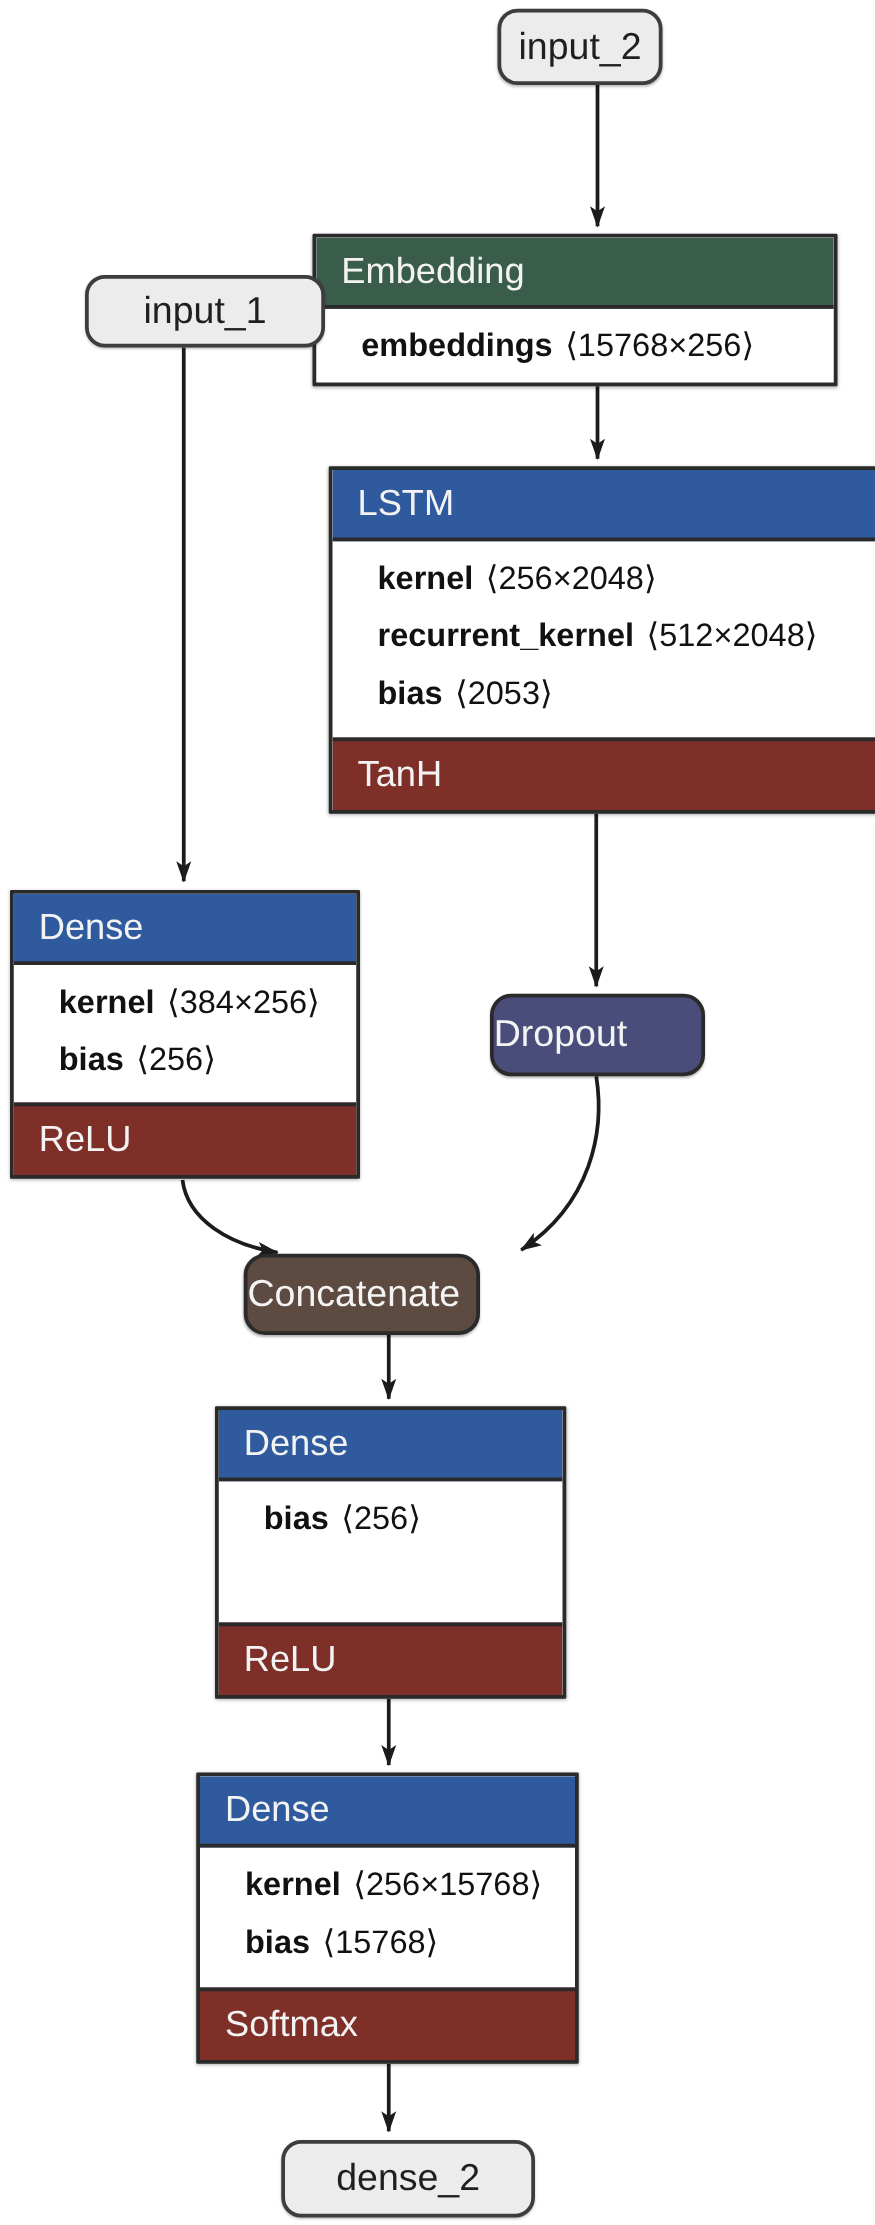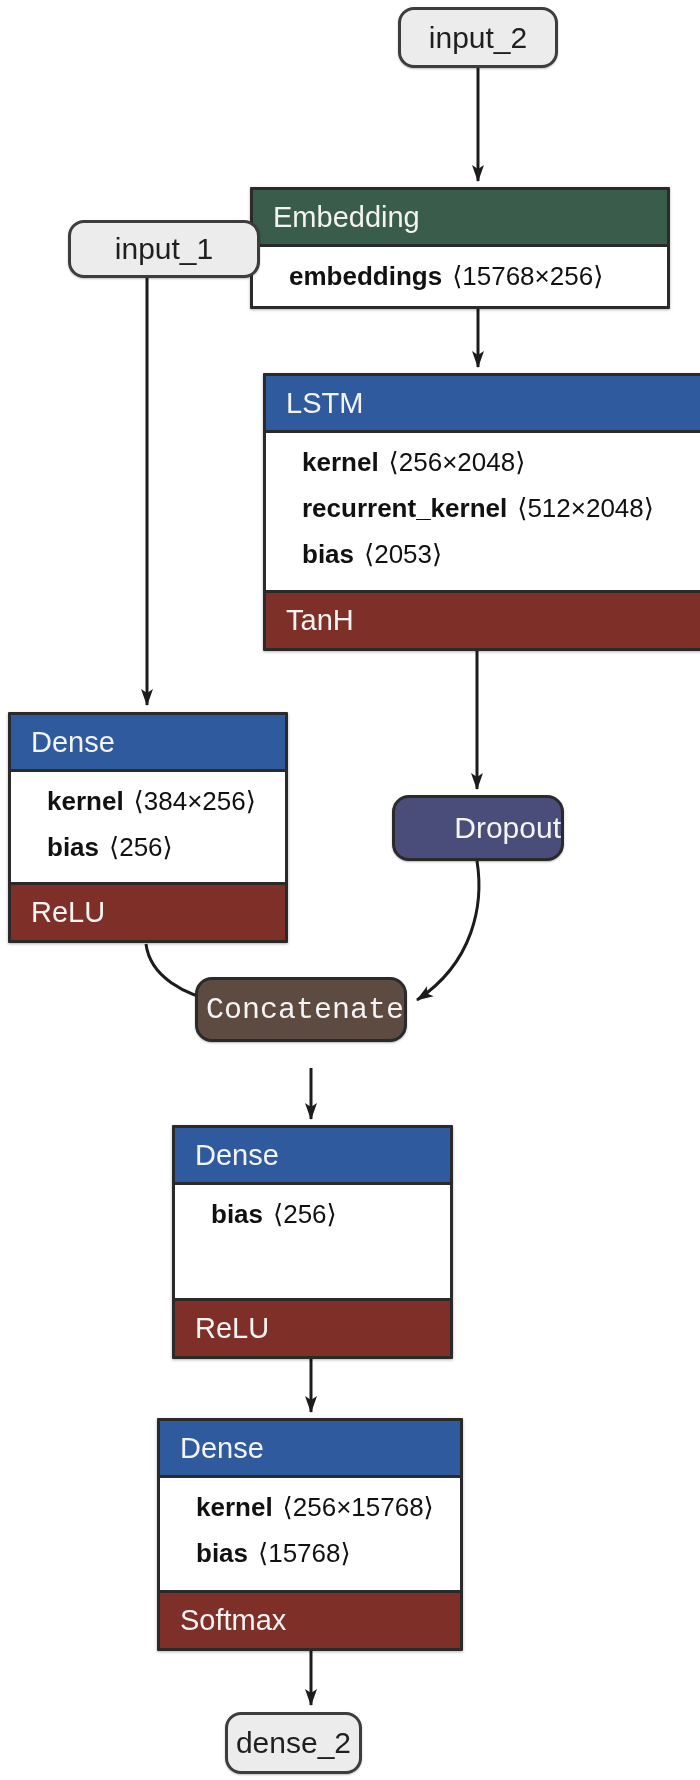--- a/index.html
+++ b/index.html
@@ -32,21 +32,21 @@
     border:3px solid var(--io-border);
     border-radius:16px;
     display:flex;align-items:center;justify-content:center;
     font-size:30px;color:var(--io-text);
     box-shadow:0 1px 2px rgba(0,0,0,.25);
   }
   .pill{
     position:absolute;z-index:2;
     border:3px solid var(--box-border);
     border-radius:17px;
-    display:flex;align-items:center;justify-content:flex-end;
+    display:flex;align-items:center;justify-content:flex-start;
     font-size:30px;color:#f4f4f4;
     box-shadow:0 1px 2px rgba(0,0,0,.3);
   }
   .pill.dropout{background:var(--dropout-fill);}
   .pill.concat{background:var(--concat-fill);}
 
   .layer-box{
     position:absolute;z-index:2;
     background:#ffffff;
     border:3px solid var(--box-border);
@@ -93,21 +93,21 @@
   <path class="edge-line" d="M478,309 L478,367" marker-end="url(#arrow)"></path>
   <path class="edge-line" d="M477,651 L477,789" marker-end="url(#arrow)"></path>
   <path class="edge-line" d="M147,278 L147,705" marker-end="url(#arrow)"></path>
   <path class="edge-line" d="M146,944 C150,976 184,996 222,1002" marker-end="url(#arrow)"></path>
   <path class="edge-line" d="M477,861 C484,905 473,963 417,1000" marker-end="url(#arrow)"></path>
   <path class="edge-line" d="M311,1068 L311,1119" marker-end="url(#arrow)"></path>
   <path class="edge-line" d="M311,1359 L311,1412" marker-end="url(#arrow)"></path>
   <path class="edge-line" d="M311,1651 L311,1705" marker-end="url(#arrow)"></path>
 </svg>
 
-<div class="io-node" style="left:398px;top:7px;width:160px;height:61px;">
+<div class="io-node" style="left:398px;top:7px;width:132px;height:61px;">
   <span>input_2</span>
 </div>
 
 <div class="layer-box" style="left:250px;top:187px;width:420px;height:122px;">
   <div class="layer-header green">Embedding</div>
   <div class="layer-body">
     <div class="param-line">
       <span class="param-name">embeddings</span><span class="param-shape">⟨15768×256⟩</span>
     </div>
   </div>
@@ -143,21 +143,21 @@
       <span class="param-name">bias</span><span class="param-shape">⟨256⟩</span>
     </div>
   </div>
   <div class="layer-footer">ReLU</div>
 </div>
 
 <div class="pill dropout" style="left:392px;top:795px;width:172px;height:66px;">
   <span>Dropout</span>
 </div>
 
-<div class="pill concat" style="left:195px;top:977px;width:212px;height:65px;font-family:Liberation Mono, monospace;">
+<div class="pill concat" style="left:195px;top:1003px;width:189px;height:65px;">
   <span>Concatenate</span>
 </div>
 
 <div class="layer-box" style="left:172px;top:1125px;width:281px;height:234px;">
   <div class="layer-header blue">Dense</div>
   <div class="layer-body">
     <div class="param-line">
       <span class="param-name">bias</span><span class="param-shape">⟨256⟩</span>
     </div>
   </div>
@@ -170,15 +170,15 @@
     <div class="param-line">
       <span class="param-name">kernel</span><span class="param-shape">⟨256×15768⟩</span>
     </div>
     <div class="param-line">
       <span class="param-name">bias</span><span class="param-shape">⟨15768⟩</span>
     </div>
   </div>
   <div class="layer-footer">Softmax</div>
 </div>
 
-<div class="io-node" style="left:225px;top:1712px;width:137px;height:62px;">
+<div class="io-node" style="left:225px;top:1712px;width:203px;height:62px;">
   <span>dense_2</span>
 </div>
 
 </body></html>

